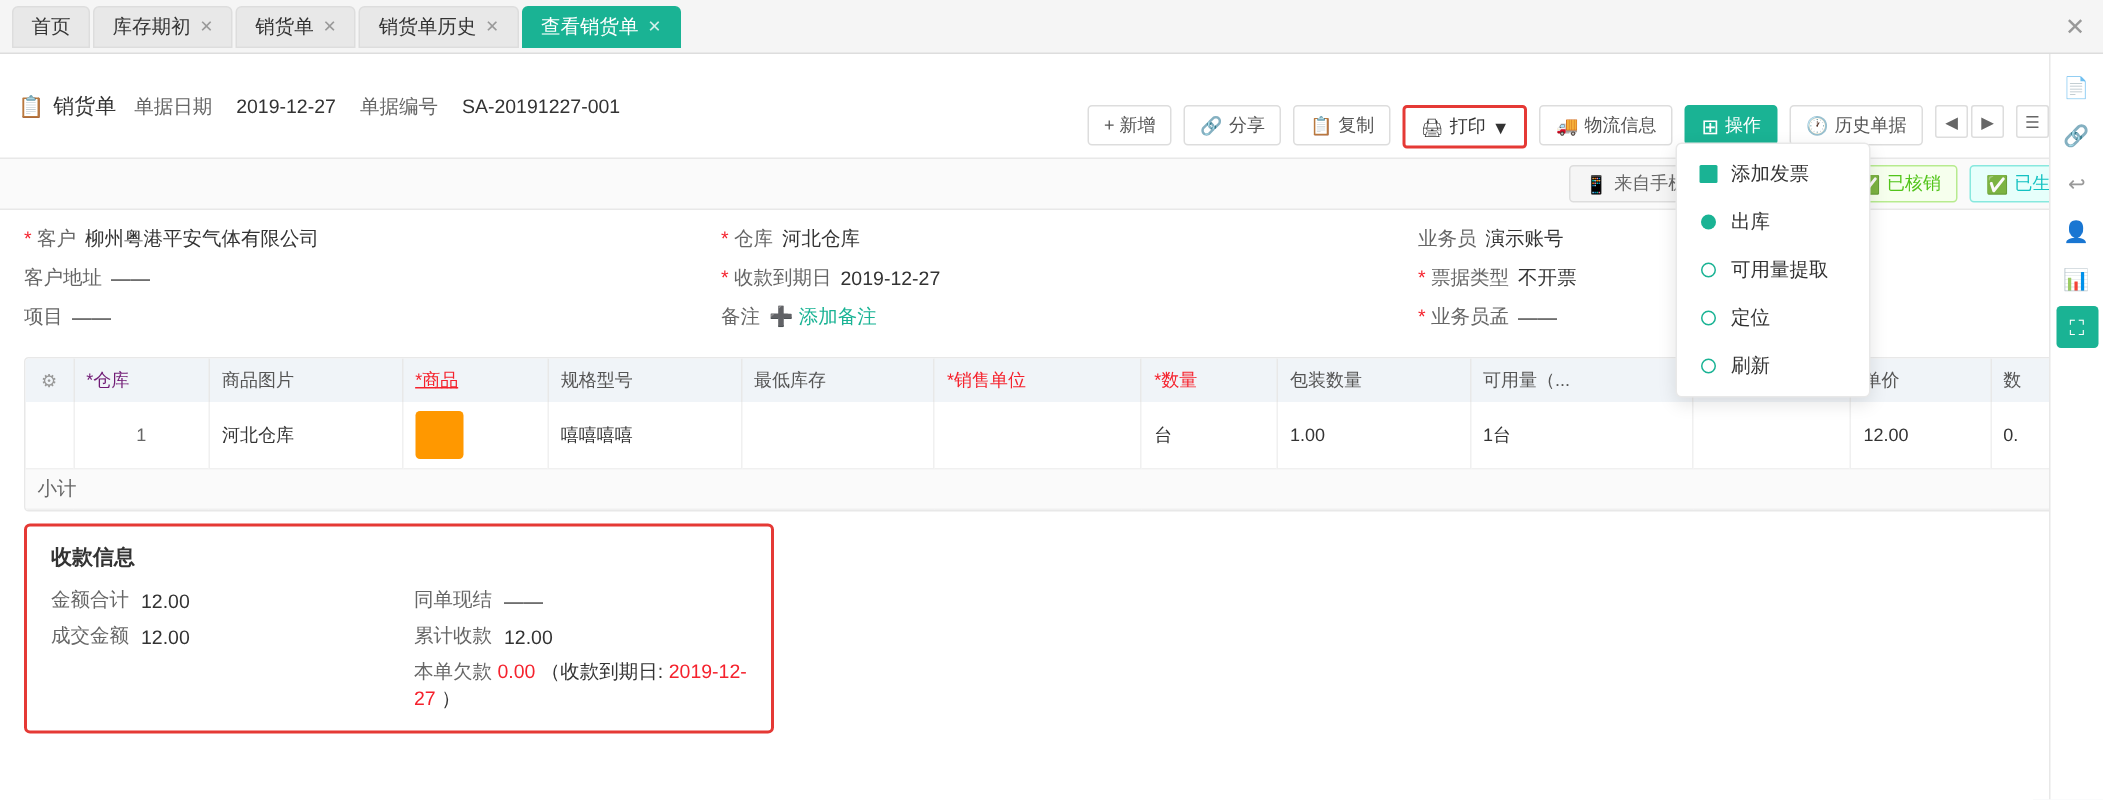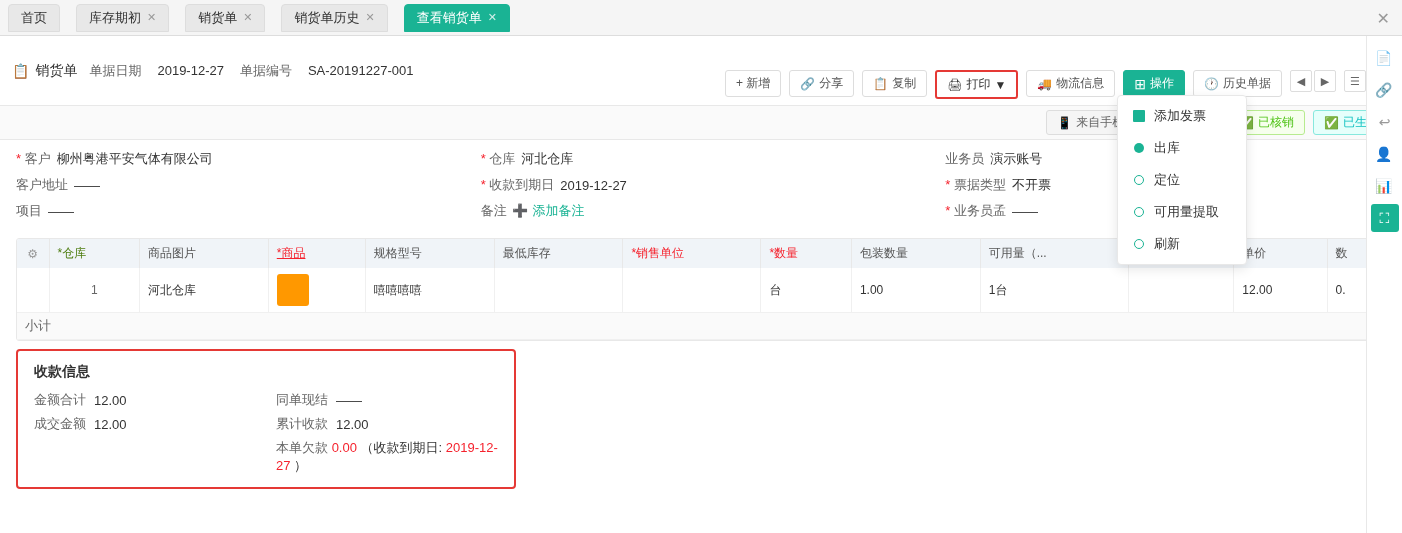--- a/index.html
+++ b/index.html
@@ -1,21 +1,21 @@
 <!DOCTYPE html>
 <html><head>
   <meta charset="utf-8">
   <style>
     * { box-sizing: border-box; margin: 0; padding: 0; }
     body { font-family: 'Microsoft YaHei', Arial, sans-serif; font-size: 13px; background: #f0f2f5; color: #333; overflow: hidden; }
 
     
     .tab-bar {
       display: flex; align-items: center; background: #f5f5f5; border-bottom: 1px solid #ddd;
-      height: 36px; padding: 0 8px; gap: 16px; position: relative; text-align: right;
+      height: 36px; padding: 0 8px; gap: 2px; position: relative; text-align: right;
     }
     .tab {
       display: flex; align-items: center; padding: 0 12px; height: 28px; border-radius: 4px 4px 0 0;
       cursor: pointer; font-size: 13px; gap: 6px; background: #e8e8e8; border: 1px solid #ddd;
       white-space: nowrap;
     }
     .tab.active { background: #1ab394; color: #fff; border-color: #1ab394; }
     .tab .close { color: #999; font-size: 11px; cursor: pointer; }
     .tab.active .close { color: rgba(255,255,255,0.8); }
     .tab-close-btn {
@@ -281,21 +281,21 @@
           <span class="form-value">——</span>
         </div>
       </div>
     </div>
 
     <div class="table-container">
       <table>
         <thead>
           <tr>
             <th class="gear-col">⚙</th>
-            <th style="color:#4d7c0f;">*仓库</th>
+            <th style="color:#701a75;">*仓库</th>
             <th>商品图片</th>
             <th style="color:#f5222d;text-decoration:underline;">*商品</th>
             <th>规格型号</th>
             <th>最低库存</th>
             <th style="color:#f5222d;">*销售单位</th>
             <th style="color:#f5222d;">*数量</th>
             <th>包装数量</th>
             <th>可用量（...</th>
             <th>现存量</th>
             <th>单价</th>
@@ -368,27 +368,27 @@
     <div class="dropdown-item">
       <div class="di-icon">
         <div class="icon-circle-teal"></div>
       </div>
       <span>出库</span>
     </div>
     <div class="dropdown-item">
       <div class="di-icon">
         <div class="icon-circle-gray"></div>
       </div>
-      <span>定位</span>
+      <span>可用量提取</span>
     </div>
     <div class="dropdown-item">
       <div class="di-icon">
         <div class="icon-circle-gray"></div>
       </div>
-      <span>可用量提取</span>
+      <span>定位</span>
     </div>
     <div class="dropdown-item">
       <div class="di-icon">
         <div class="icon-circle-gray"></div>
       </div>
       <span>刷新</span>
     </div>
   </div>
 
   <div class="right-sidebar">

